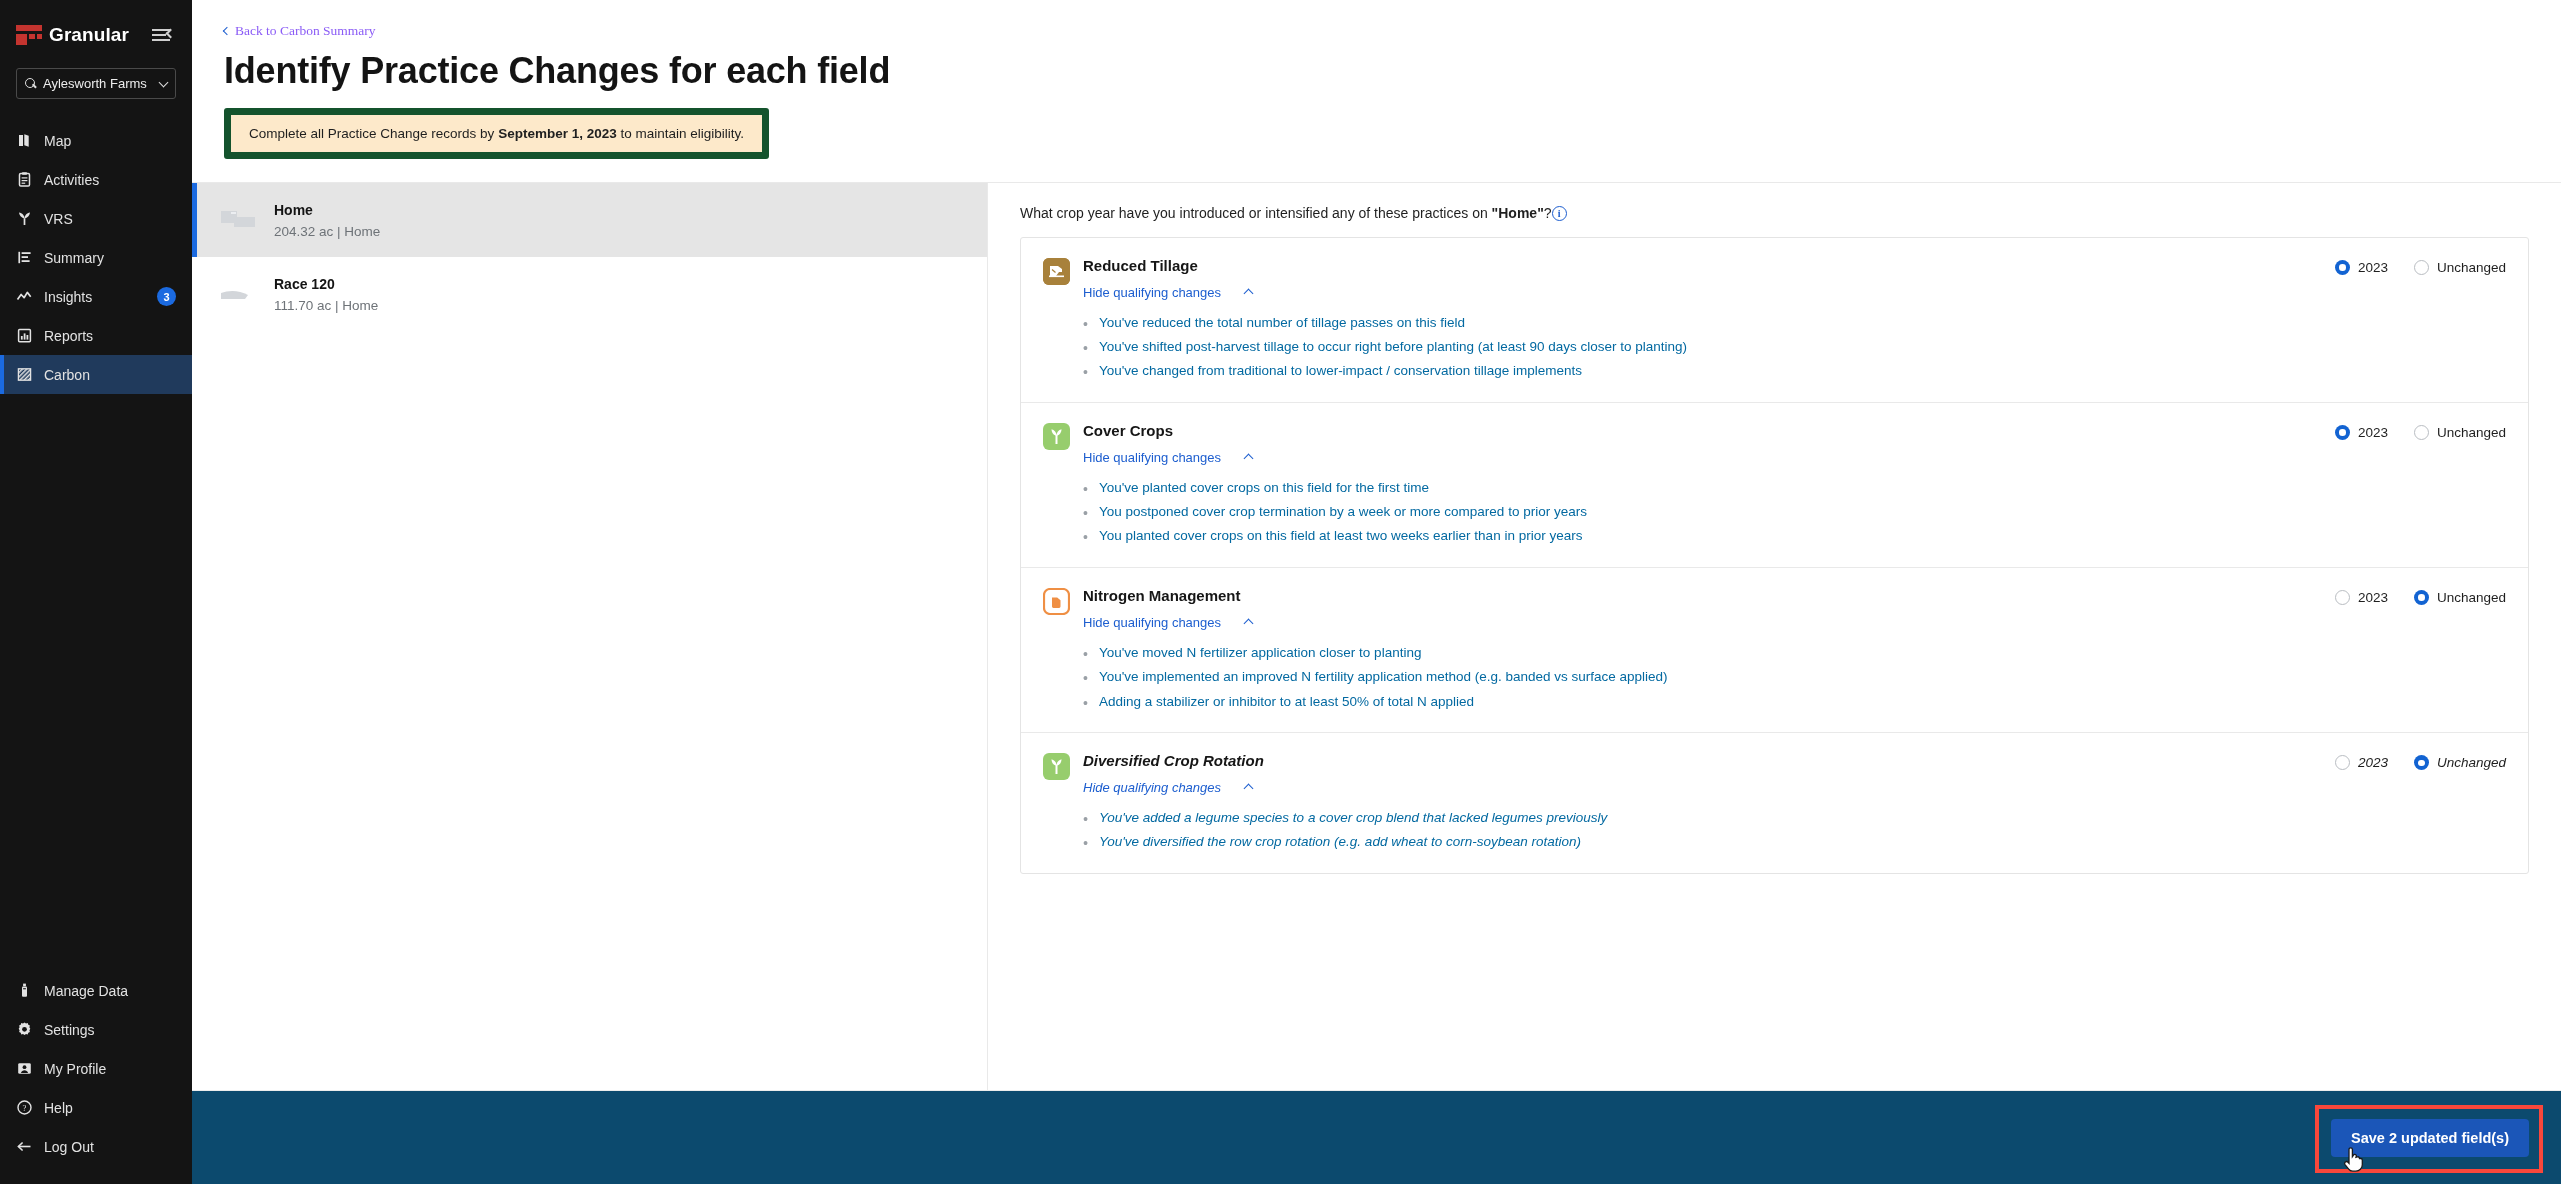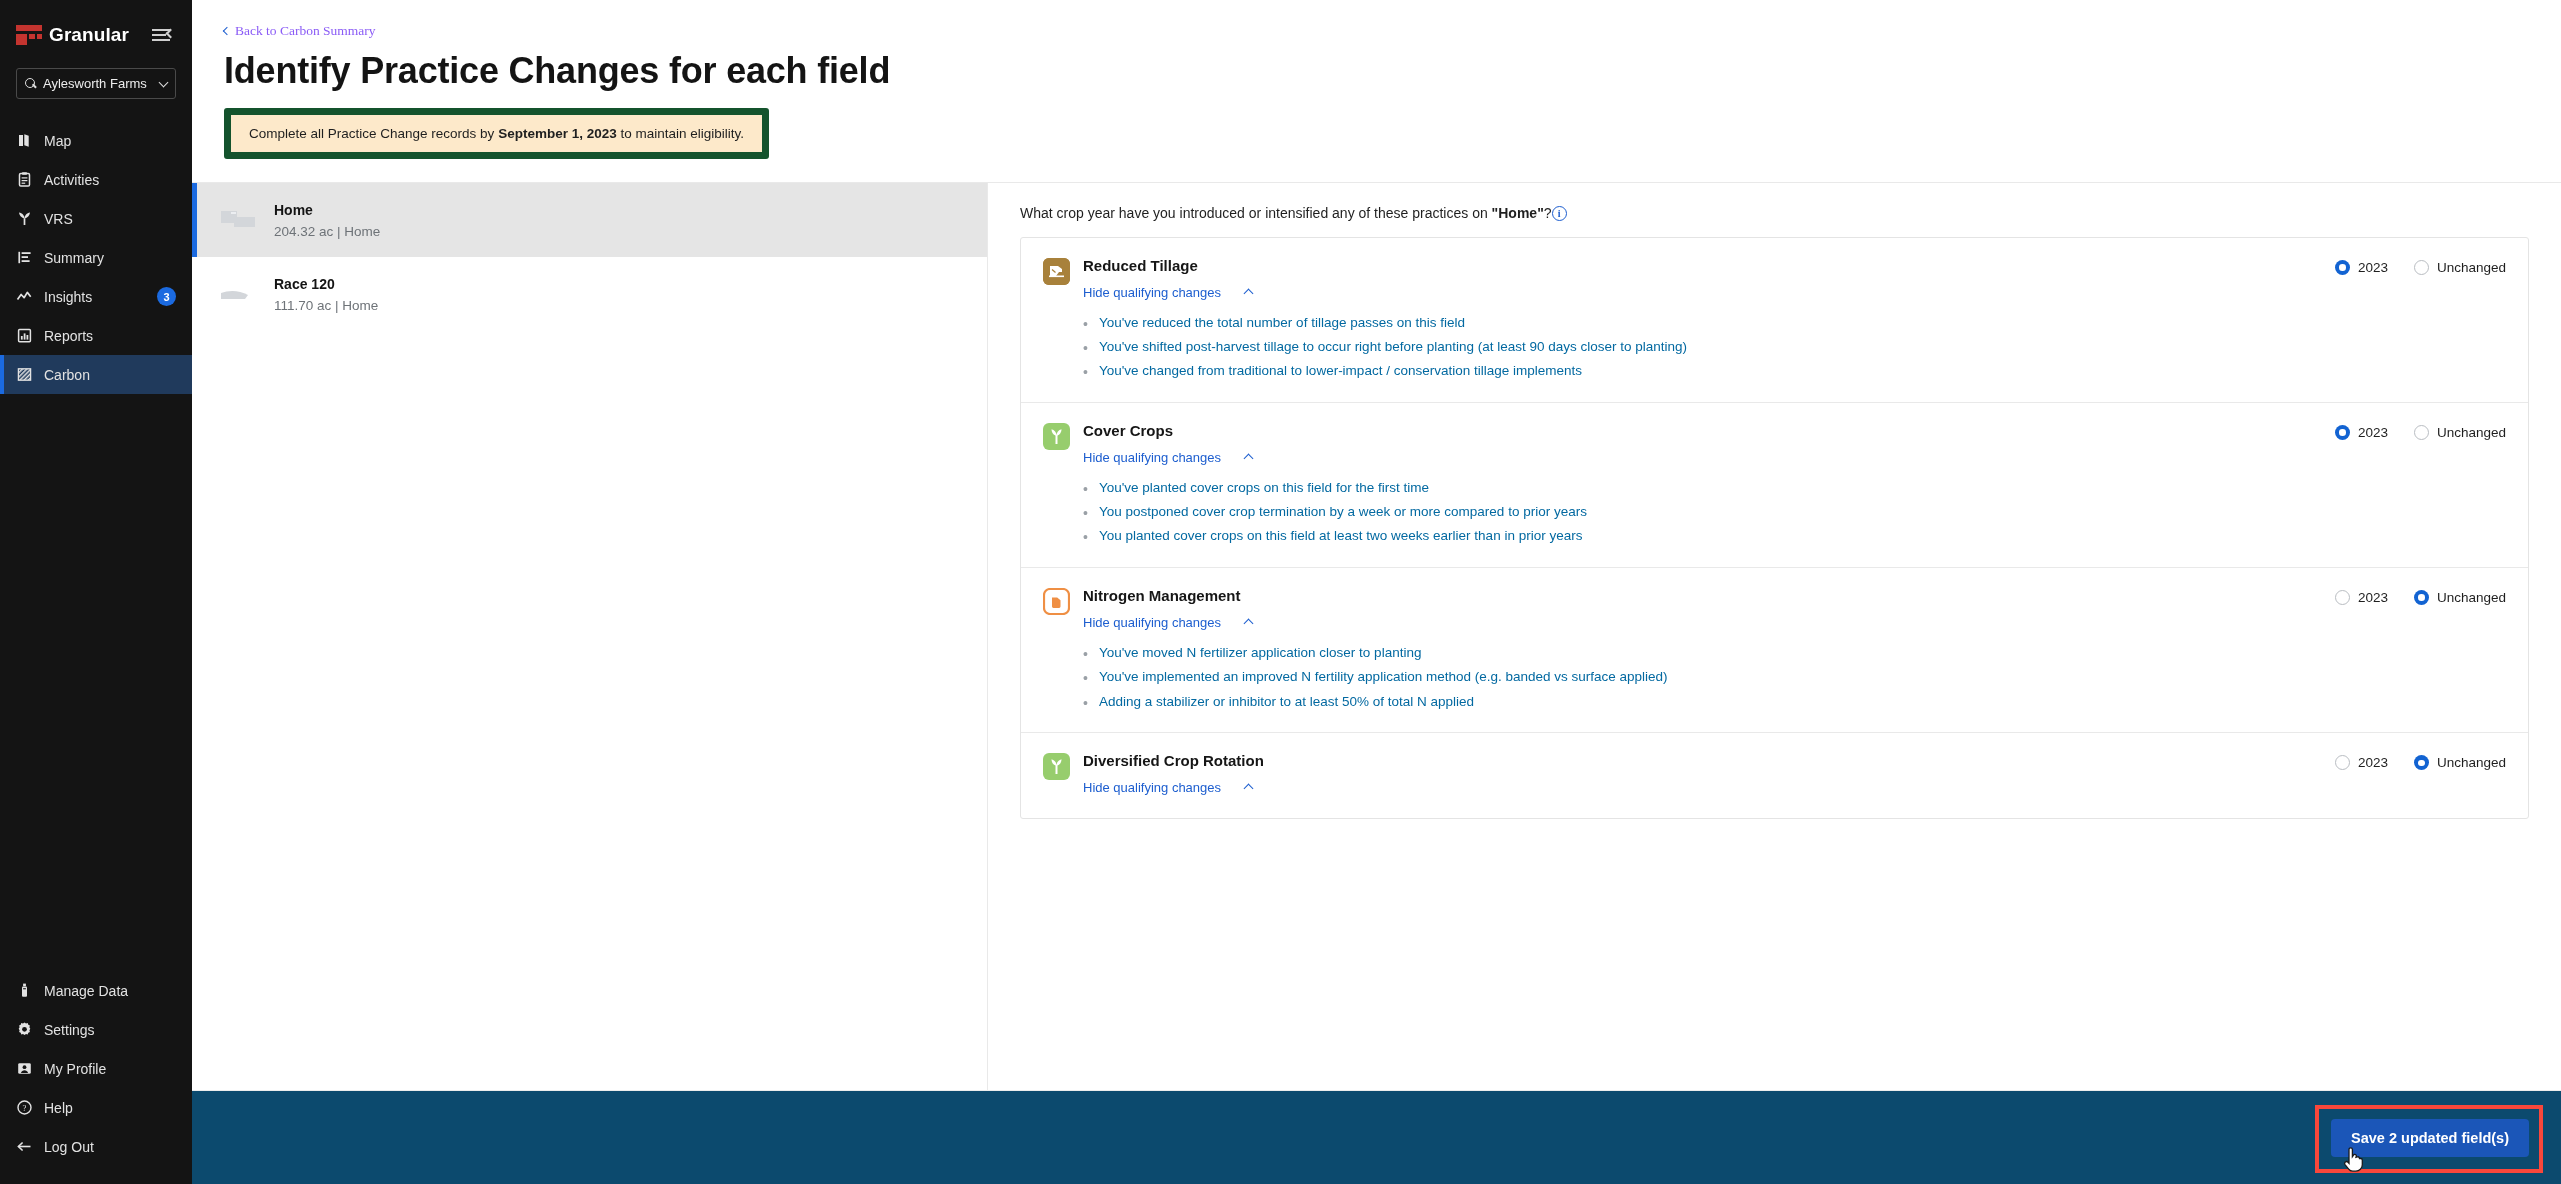--- a/index.html
+++ b/index.html
@@ -103,21 +103,21 @@
   .practice-panel { flex:1; border-left: 1px solid #e9e9e9; border-top: 1px solid #e9e9e9; background:#fff; padding: 22px 32px 0 32px; }
   .question { display:flex; align-items:center; font-size: 14px; color:#1f1f1f; }
   .question b { font-weight:bold; }
   .info-ico {
     width:15px; height:15px; border:1.4px solid #1d5ecf; border-radius:50%;
     color:#1d5ecf; font-size:10px; font-weight:bold; display:flex; align-items:center; justify-content:center;
     cursor:pointer; font-family:"Liberation Serif", serif;
   }
   .cards { margin-top: 16px; border: 1px solid #e4e4e4; border-radius: 3px; }
   .card { display:flex; padding: 20px 22px 22px 22px; border-bottom: 1px solid #e9e9e9; }
-  .card:last-child { border-bottom: none; }
+  .card:last-child { border-bottom: none; font-style: italic; }
   .card-left { flex:1; display:flex; gap: 13px; }
   .pico { width: 27px; height: 27px; flex:0 0 27px; border-radius:6px; position:relative; }
   .pico svg { position:absolute; left:0; top:0; }
   .card-title { font-size: 15px; font-weight: bold; color: #161616; line-height: 1.1; }
   .toggle-link {
     margin-top: 10px; display:inline-flex; align-items:center; gap:24px;
     color:#1d5ecf; font-size: 13px; cursor:pointer;
   }
   .chev-up { width:7px; height:7px; border-left:1.7px solid #1d5ecf; border-top:1.7px solid #1d5ecf; transform:rotate(45deg); margin-top:2px;}
   .bullets { margin-top: 14px; list-style:none; display:flex; flex-direction:column; gap: 7.5px; }
@@ -474,20 +474,24 @@
                     <path d="M13.5 12.6c0-3.2-2.1-5.6-5-6.3.2 3.8 2.1 6.1 5 6.3z" fill="#fff"></path>
                     <path d="M13.5 12.6c0-3.2 2.1-5.6 5-6.3-.2 3.8-2.1 6.1-5 6.3z" fill="#fff"></path>
                   </svg>
               </span>
               <div>
                 <div class="card-title">Diversified Crop Rotation</div>
                 <div class="toggle-link">
                   <span>Hide qualifying changes</span>
                   <span class="chev-up"></span>
                 </div>
+                <ul class="bullets">
+                  <li>You've added a legume species to a cover crop blend that lacked legumes previously</li>
+                  <li>You've diversified the row crop rotation (e.g. add wheat to corn-soybean rotation)</li>
+                </ul>
               </div>
             </div>
             <div class="card-right">
               <label class="radio-opt">
                 <span class="radio"></span>
                 <span>2023</span>
               </label>
               <label class="radio-opt">
                 <span class="radio on"></span>
                 <span>Unchanged</span>

